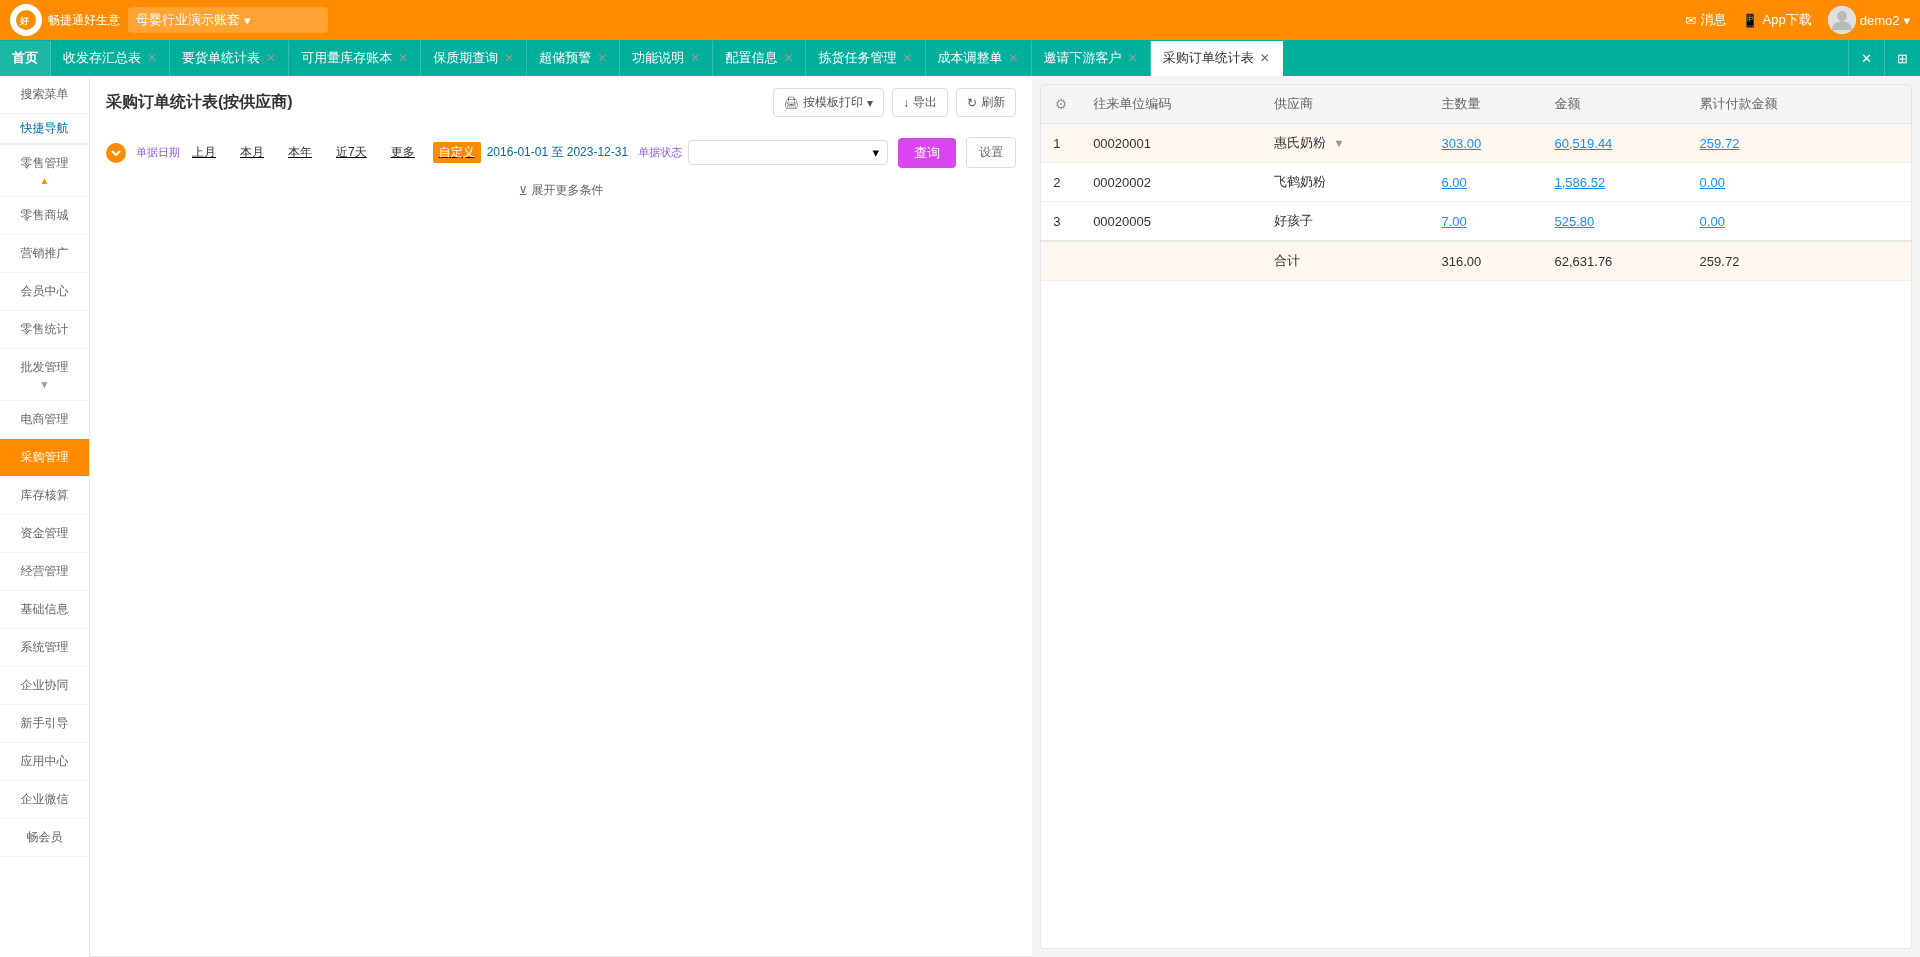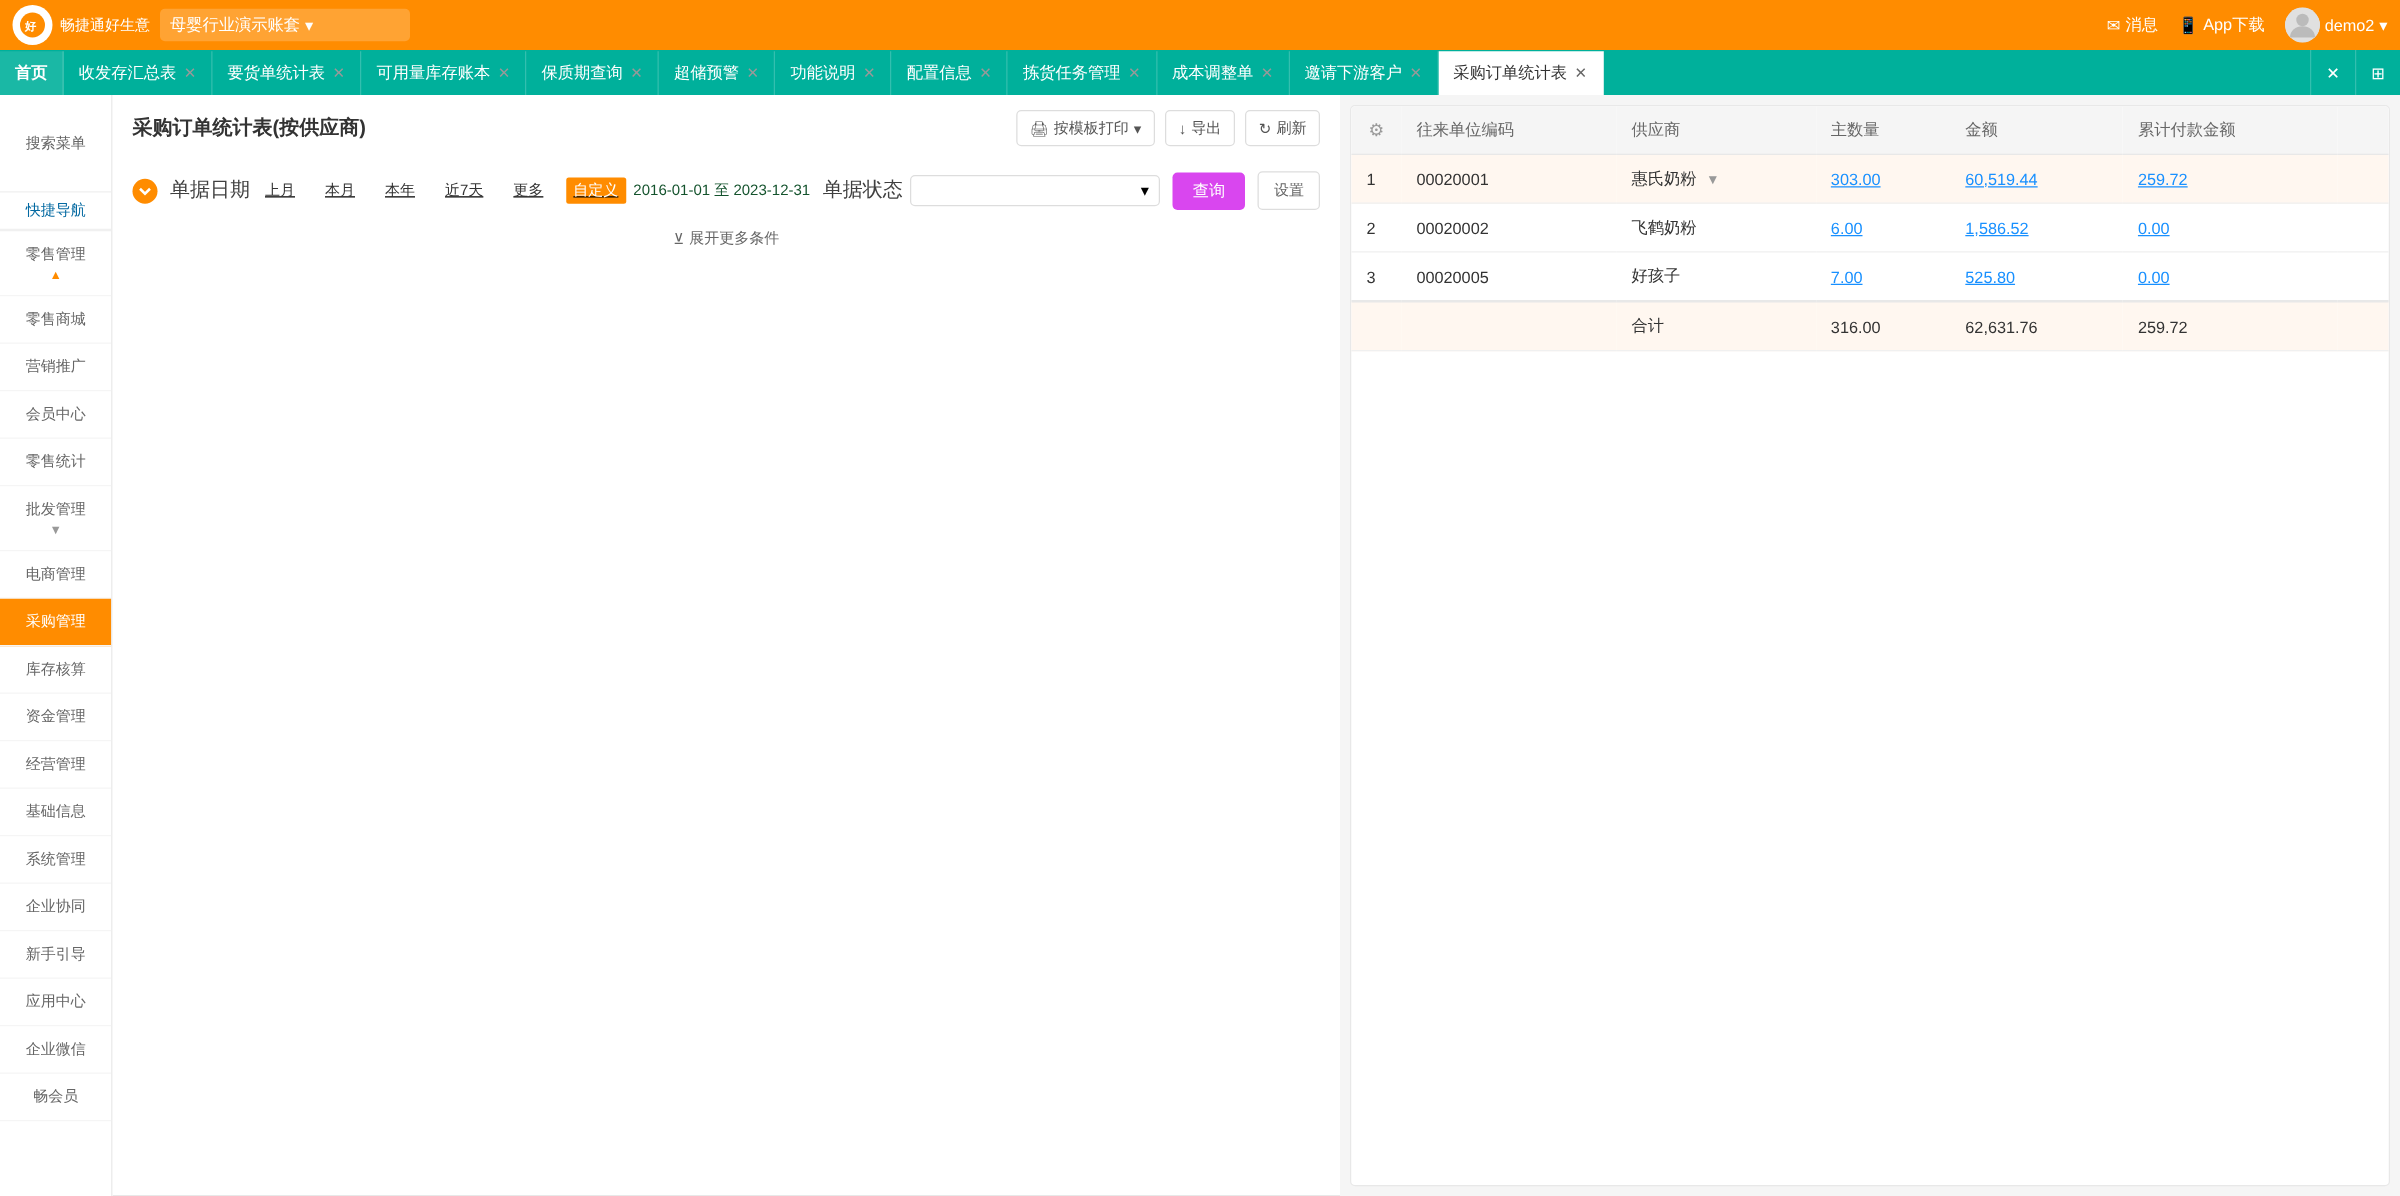--- a/index.html
+++ b/index.html
@@ -41,25 +41,25 @@
 
     
     .page-header { background: #fff; padding: 12px 16px 0; border-bottom: 1px solid #e8e8e8; }
     .page-title-row { display: flex; align-items: center; justify-content: space-between; margin-bottom: 10px; }
     .page-title { font-size: 16px; font-weight: bold; color: #333; }
     .page-actions { display: flex; align-items: center; gap: 8px; }
     .btn-print { display: flex; align-items: center; gap: 4px; padding: 5px 10px; border: 1px solid #ddd; border-radius: 4px; background: #fff; cursor: pointer; font-size: 12px; color: #555; }
     .btn-export { display: flex; align-items: center; gap: 4px; padding: 5px 10px; border: 1px solid #ddd; border-radius: 4px; background: #fff; cursor: pointer; font-size: 12px; color: #555; }
     .btn-refresh { display: flex; align-items: center; gap: 4px; padding: 5px 10px; border: 1px solid #ddd; border-radius: 4px; background: #fff; cursor: pointer; font-size: 12px; color: #555; }
     .filter-item { display: flex; align-items: center; gap: 6px; }
-    .filter-label { font-size: 16px; color: #404040; white-space: nowrap; text-align: center; }
+    .filter-label { font-size: 11px; color: #8b5cf6; white-space: nowrap; text-align: center; }
     .date-shortcuts { display: flex; gap: 12px; text-decoration: underline; }
     .date-shortcut { padding: 2px 6px; font-size: 12px; color: #333; cursor: pointer; border-radius: 2px; }
     .date-custom-badge { padding: 2px 6px; font-size: 12px; color: #fff; background: #ff8c00; border-radius: 2px; cursor: pointer; }
-    .date-range-text { font-size: 12px; color: #14532d; }
+    .date-range-text { font-size: 12px; color: #0369a1; }
     .filter-select { display: flex; align-items: center; gap: 4px; border: 1px solid #ddd; border-radius: 4px; padding: 4px 8px; min-width: 200px; background: #fff; cursor: pointer; }
     .filter-select-label { font-size: 12px; color: #666; flex: 1; }
     .goods-filter { display: flex; align-items: center; gap: 4px; border: 1px solid #ddd; border-radius: 4px; padding: 4px 8px; min-width: 300px; background: #fff; }
     .goods-filter input { border: none; outline: none; font-size: 12px; flex: 1; color: #999; }
     .btn-search { padding: 6px 16px; background: #d946ef; color: #fff; border: none; border-radius: 4px; cursor: pointer; font-size: 13px; }
     .btn-settings { padding: 6px 12px; background: #fff; color: #666; border: 1px solid #ddd; border-radius: 4px; cursor: pointer; font-size: 12px; }
     .expand-more { display: flex; align-items: center; gap: 4px; cursor: pointer; color: #666; font-size: 12px; padding: 4px 8px; }
     .toggle-arrow { width: 20px; height: 20px; background: #ff8c00; border-radius: 50%; display: flex; align-items: center; justify-content: center; cursor: pointer; }
 
     
@@ -165,21 +165,21 @@
   </div>
   <div class="nav-tabs-end">
     <div class="tab-action-btn">✕</div>
     <div class="tab-action-btn">⊞</div>
   </div>
 </div>
 
 <div class="main-layout">
 
   <div class="sidebar">
-    <div style="padding:24px 6px; border-bottom:1px solid #f0f0f0;">
+    <div style="padding:4px 6px; border-bottom:1px solid #f0f0f0;">
       <button class="sidebar-search-btn">搜索菜单</button>
     </div>
     <div style="border-bottom:1px solid #f0f0f0;">
       <button class="sidebar-nav-btn">快捷导航</button>
     </div>
 
     <div class="sidebar-item">
       <span>零售管理</span>
       <span style="font-size:10px; color:#ff8c00;">▲</span>
     </div>

